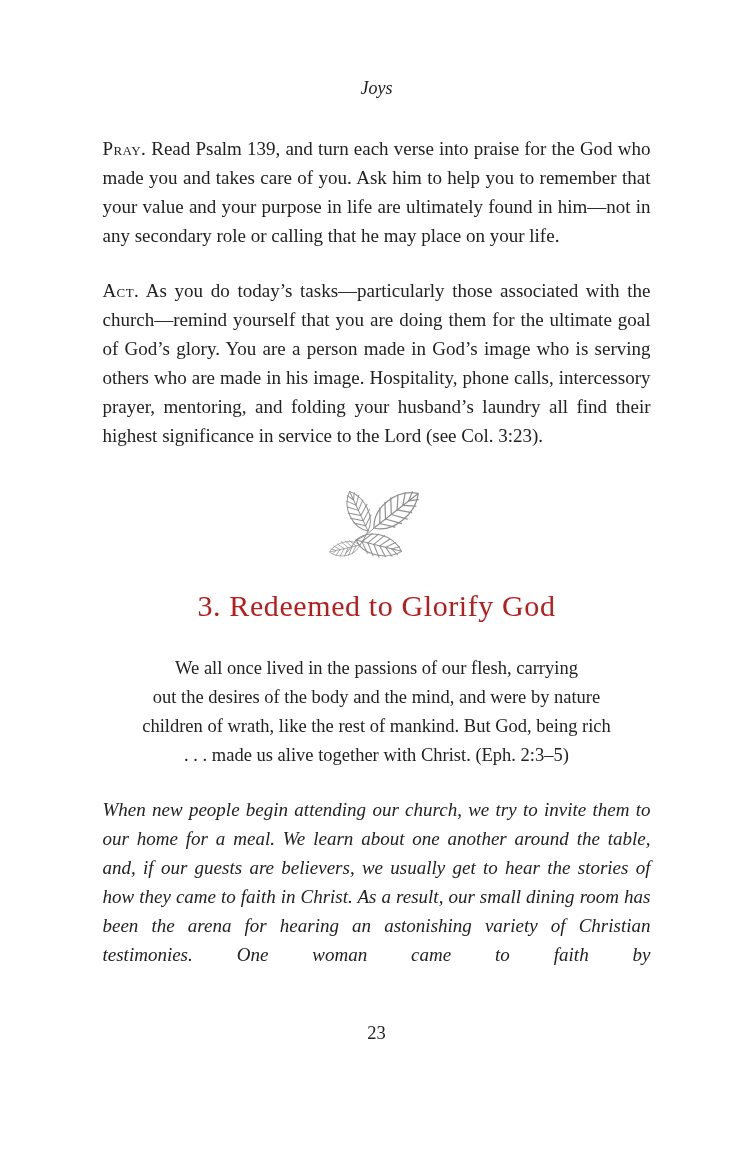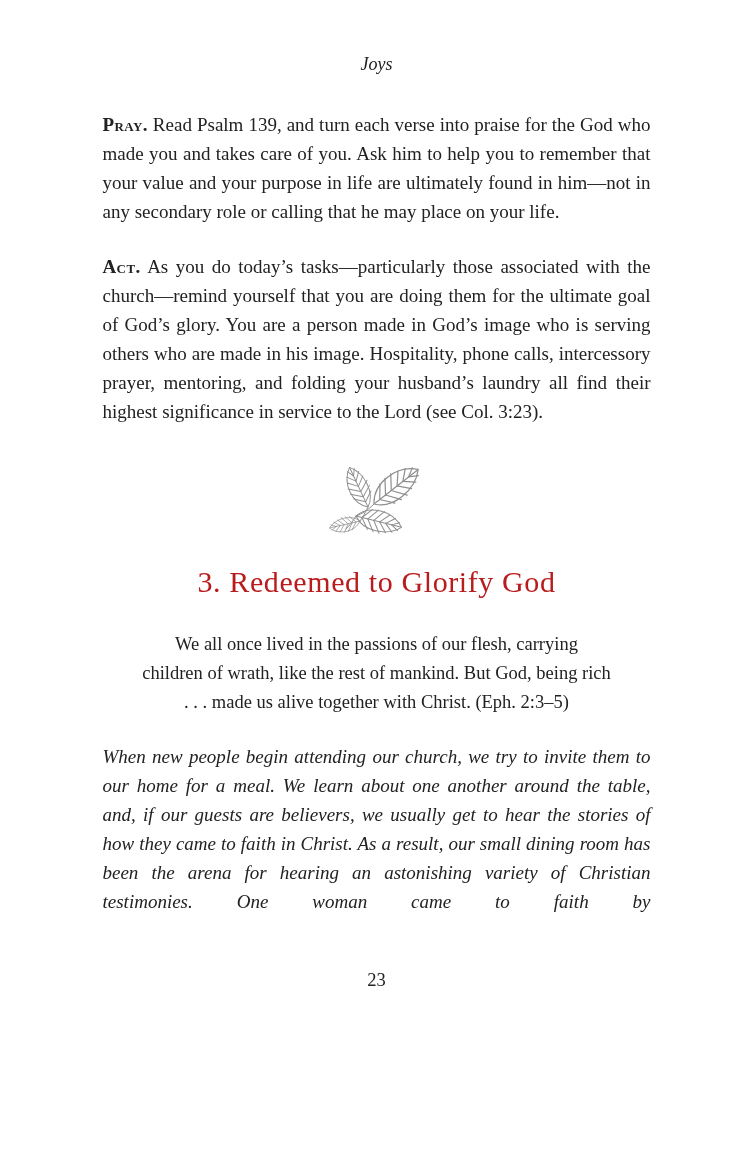--- a/index.html
+++ b/index.html
@@ -5,42 +5,42 @@
   html, body { margin: 0; padding: 0; }
   body {
     width: 753px;
     height: 1167px;
     background: #ffffff;
     overflow: hidden;
     font-family: "Liberation Serif", "DejaVu Serif", serif;
   }
   .page {
     width: 548px;
-    margin: 12px auto;
-    padding-top: 38px;
+    margin: 0 auto;
+    padding-top: 74px;
     color: #222222;
     font-size: 19px;
     line-height: 29px;
   }
   .running-head {
     text-align: center;
     font-style: italic;
     font-size: 18px;
     line-height: 28px;
     margin: 0 0 32px 0;
   }
   p.para {
     margin: 0;
     text-align: justify;
     text-justify: inter-word;
   }
   p.act-para { margin-top: 26px; }
   .lead {
     font-variant: small-caps;
-    font-weight: bold;
+    font-weight: normal;
     letter-spacing: 0.4px;
   }
   .ornament {
     margin-top: 40px;
     height: 82px;
     text-align: center;
   }
   .ornament svg { display: block; margin: 0 auto; }
   .chapter-title {
     margin: 16px 0 0 0;
@@ -104,20 +104,21 @@
         <use href="#leaf" transform="translate(42,55) rotate(167) scale(0.68)"></use>
         <path d="M56,38 C50,44 44,48 38,50 M50,41 C47,47 45,51 42,55 M38,50 C35,55 32,59 28,63"></path>
       </g>
     </svg>
   </div>
 
   <h1 class="chapter-title">3. Redeemed to Glorify God</h1>
 
   <div class="epigraph">
     <div>We all once lived in the passions of our flesh, carrying</div>
+    <div>out the desires of the body and the mind, and were by nature</div>
     <div>children of wrath, like the rest of mankind. But God, being rich</div>
     <div>. . . made us alive together with Christ. (Eph. 2:3–5)</div>
   </div>
 
   <p class="para opening-para">
     <span>When new people begin attending our church, we try to invite them to our home for a meal. We learn about one another around the table, and, if our guests are believers, we usually get to hear the stories of how they came to faith in Christ. As a result, our small dining room has been the arena for hearing an astonishing variety of Christian testimonies. One woman came to faith by</span>
   </p>
 
   <div class="page-number">23</div>
 

